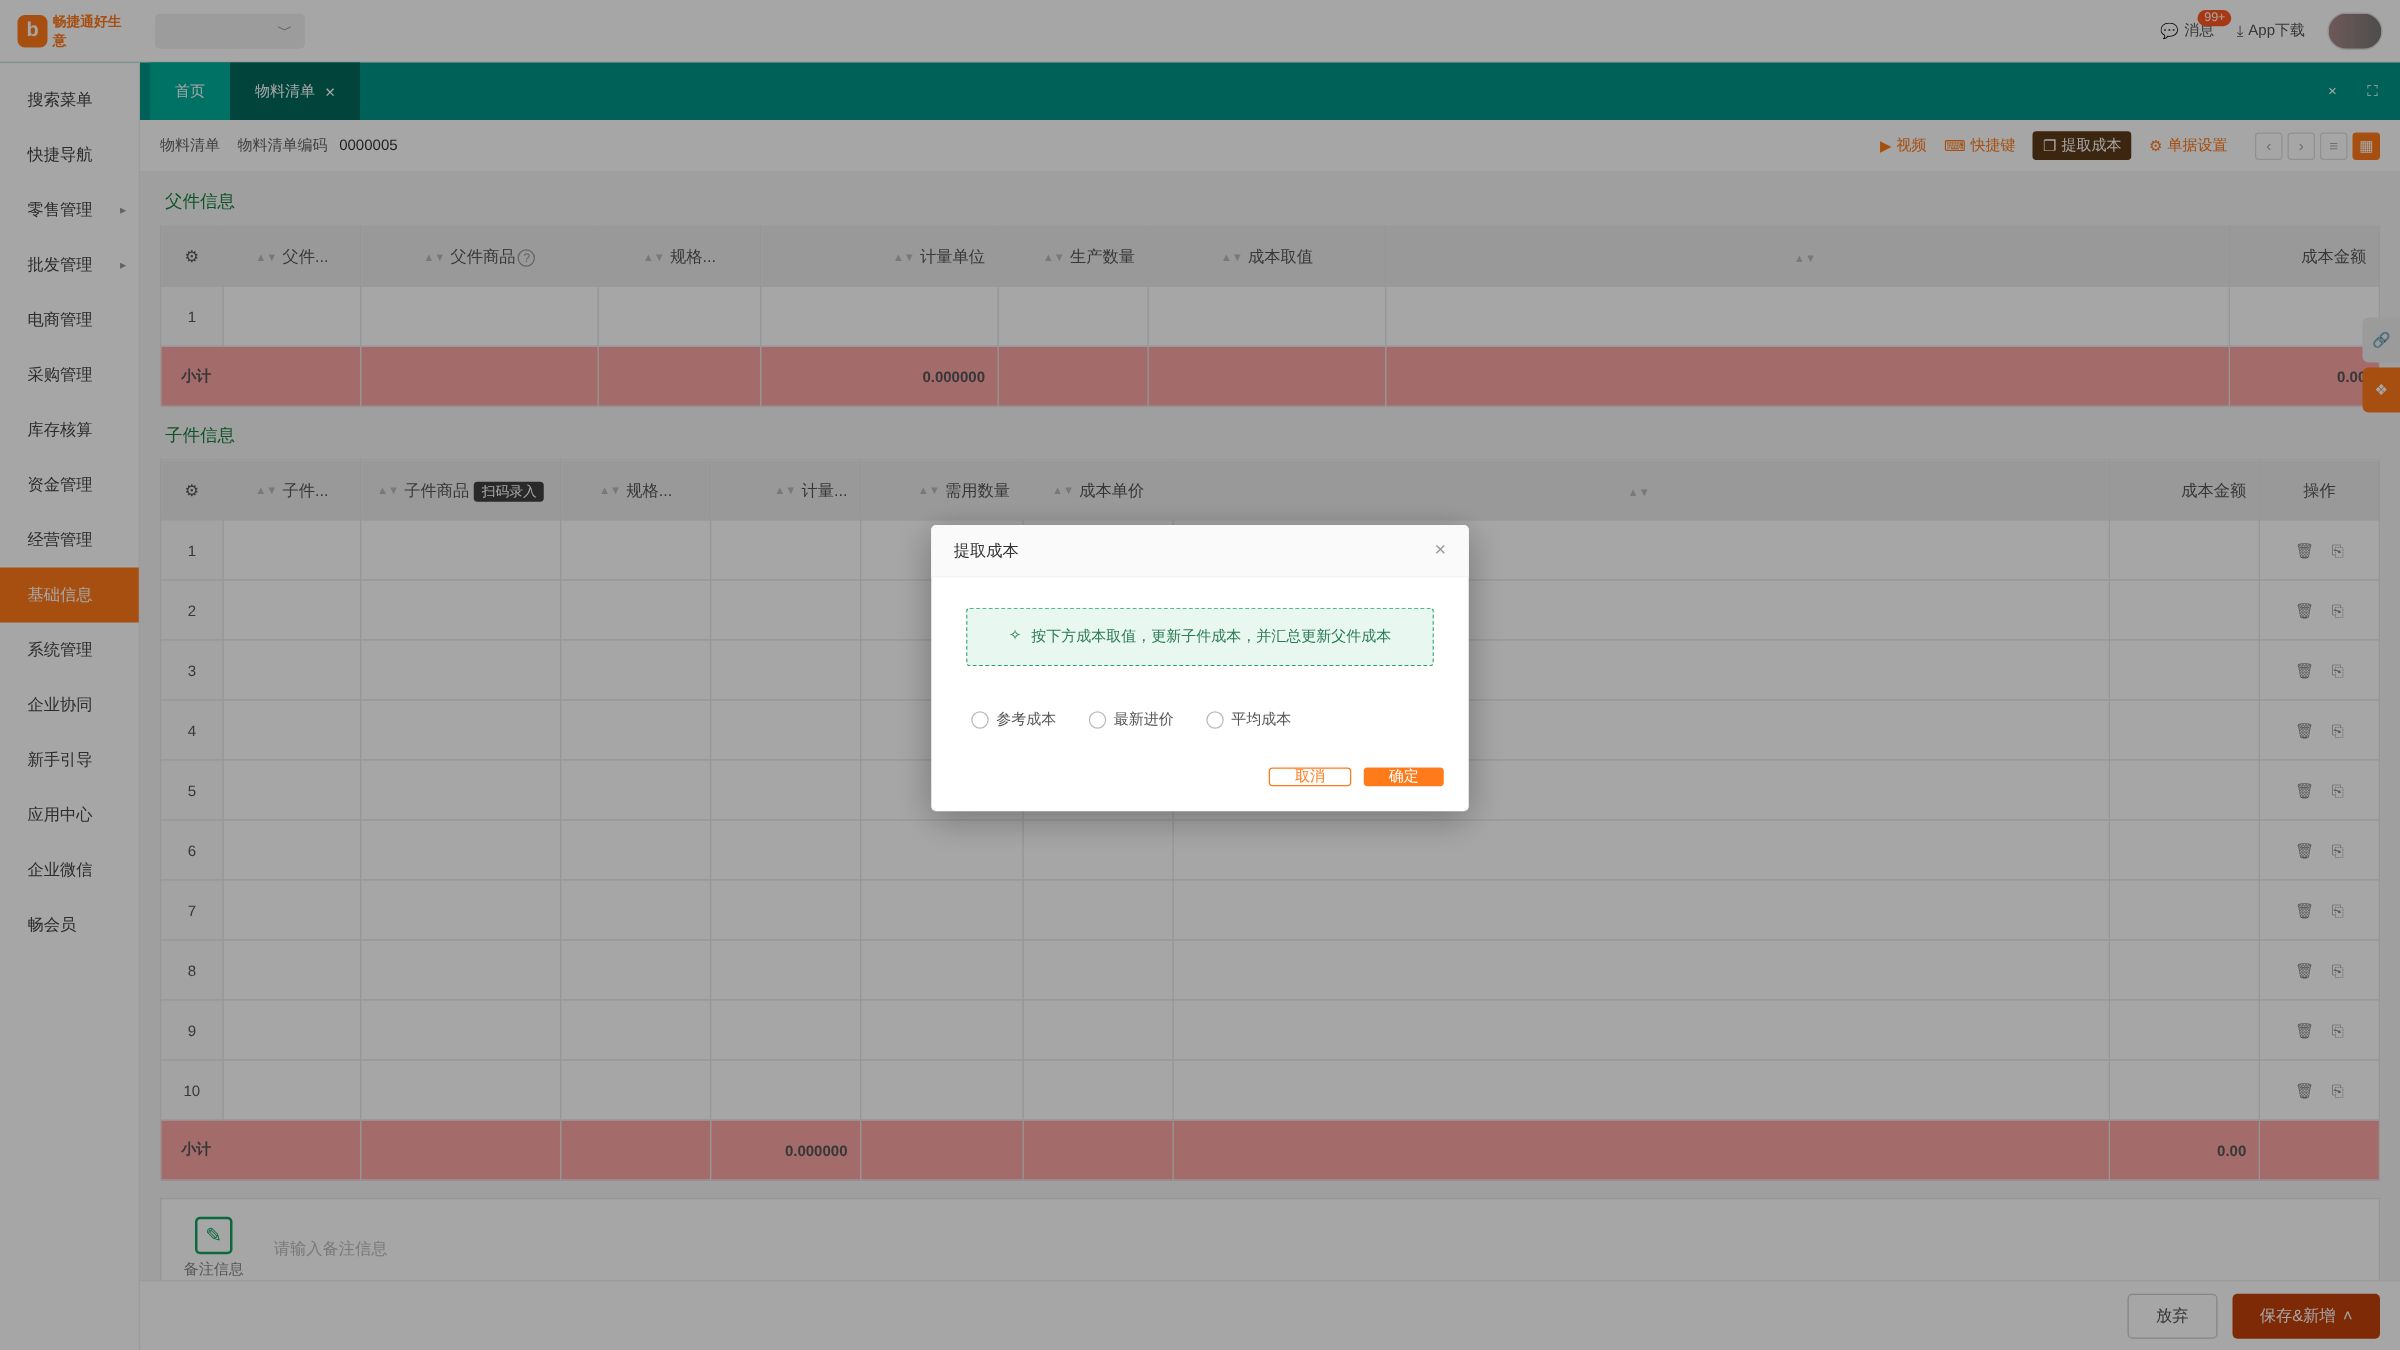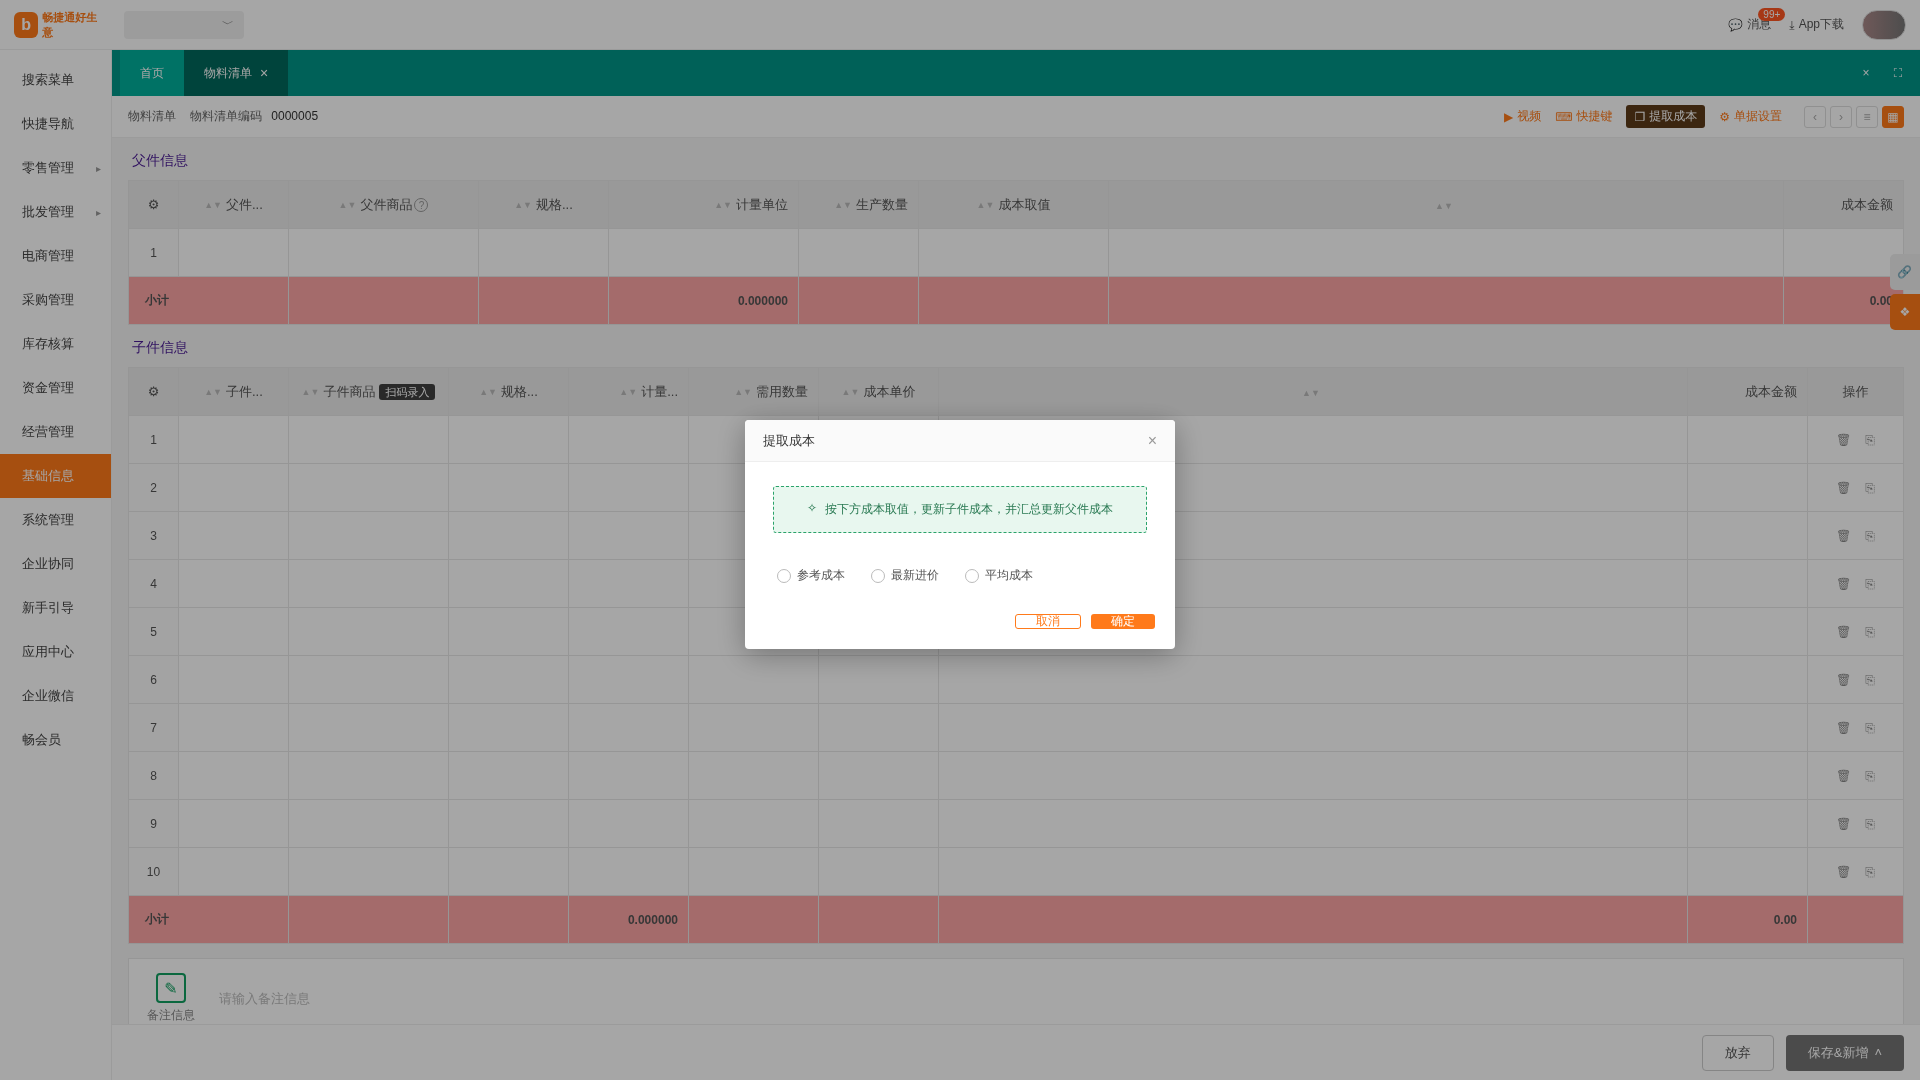--- a/index.html
+++ b/index.html
@@ -39,21 +39,21 @@
 .crumb-code { color: #333; margin-left: 6px; }
 .crumb-spacer { flex: 1; }
 .crumb-link { display: flex; align-items: center; gap: 4px; color: #666; cursor: pointer; }
 .crumb-link.orange { color: #ff7a1a; }
 .crumb-pill { background: #5d3b1a; color: #fff; padding: 3px 8px; border-radius: 3px; display: flex; align-items: center; gap: 4px; }
 .crumb-nav { display: flex; align-items: center; gap: 4px; margin-left: 8px; }
 .cnav-btn { width: 22px; height: 22px; border: 1px solid #ddd; display: flex; align-items: center; justify-content: center; border-radius: 3px; color: #aaa; cursor: pointer; }
 .cnav-btn.active { background: #ff7a1a; color: #fff; border-color: #ff7a1a; }
 
 .content { flex: 1; overflow: auto; padding: 0 16px 16px; }
-.section-title { font-size: 14px; color: #4c1d95; padding: 14px 4px 10px; }
+.section-title { font-size: 14px; color: #15803d; padding: 14px 4px 10px; }
 
 
 .tbl { width: 100%; border-collapse: collapse; background: #fff; table-layout: fixed; }
 .tbl th, .tbl td { border: 1px solid #e6e6e6; height: 48px; padding: 0 10px; color: #555; }
 .tbl th { background: #ececec; font-weight: normal; position: relative; font-size: 13px; }
 .tbl th .sort { color: #bbb; font-size: 9px; margin-right: 4px; display: inline-flex; flex-direction: column; line-height: 6px; vertical-align: middle; }
 .tbl th.center, .tbl td.center { text-align: center; }
 .tbl th.right, .tbl td.right { text-align: right; }
 .rownum { width: 50px; text-align: center; background: #fafafa; }
 .th-gear { width: 50px; text-align: center; }
@@ -67,21 +67,21 @@
 
 .remark-box { margin-top: 14px; background: #fff; border: 1px solid #e6e6e6; display: flex; align-items: center; padding: 14px 18px; gap: 24px; }
 .remark-left { display: flex; flex-direction: column; align-items: center; gap: 4px; color: #888; }
 .remark-icon { width: 30px; height: 30px; border: 2px solid #11a061; border-radius: 4px; color: #11a061; display: flex; align-items: center; justify-content: center; font-size: 16px; }
 .remark-input { flex: 1; color: #bbb; font-size: 13px; }
 
 
 .bottombar { height: 56px; background: #fff; border-top: 1px solid #eee; display: flex; align-items: center; justify-content: flex-end; padding: 0 16px; gap: 12px; }
 .btn { height: 36px; padding: 0 22px; border-radius: 4px; display: flex; align-items: center; cursor: pointer; font-size: 13px; }
 .btn-default { border: 1px solid #ccc; background: #fff; color: #555; }
-.btn-primary { background: #737373; color: #fff; }
+.btn-primary { background: #c2410c; color: #fff; }
 
 
 .float-tabs { position: absolute; right: 0; top: 254px; z-index: 6; }
 .float-tab { width: 30px; height: 36px; background: #eee; color: #888; display: flex; align-items: center; justify-content: center; border-top-left-radius: 5px; border-bottom-left-radius: 5px; margin-bottom: 4px; cursor: pointer; }
 .float-tab.active { background: #ff7a1a; color: #fff; }
 
 
 .mask { position: absolute; inset: 0; background: rgba(0,0,0,0.35); z-index: 50; }
 .modal { position: absolute; left: 50%; top: 420px; transform: translate(-50%,0); width: 430px; background: #fff; border-radius: 4px; z-index: 51; box-shadow: 0 6px 30px rgba(0,0,0,0.3); }
 .modal-header { height: 42px; display: flex; align-items: center; padding: 0 18px; border-bottom: 1px solid #eee; background: #fafafa; border-radius: 4px 4px 0 0; }

